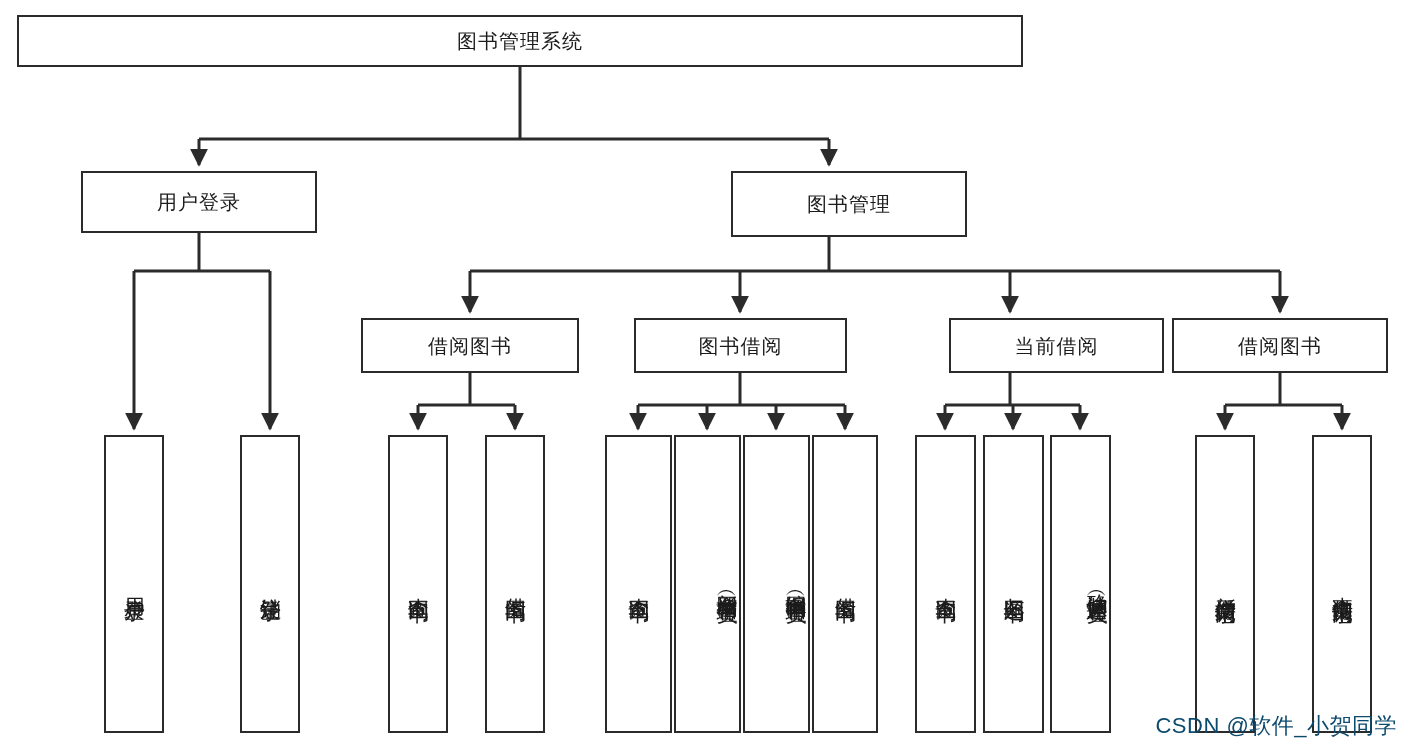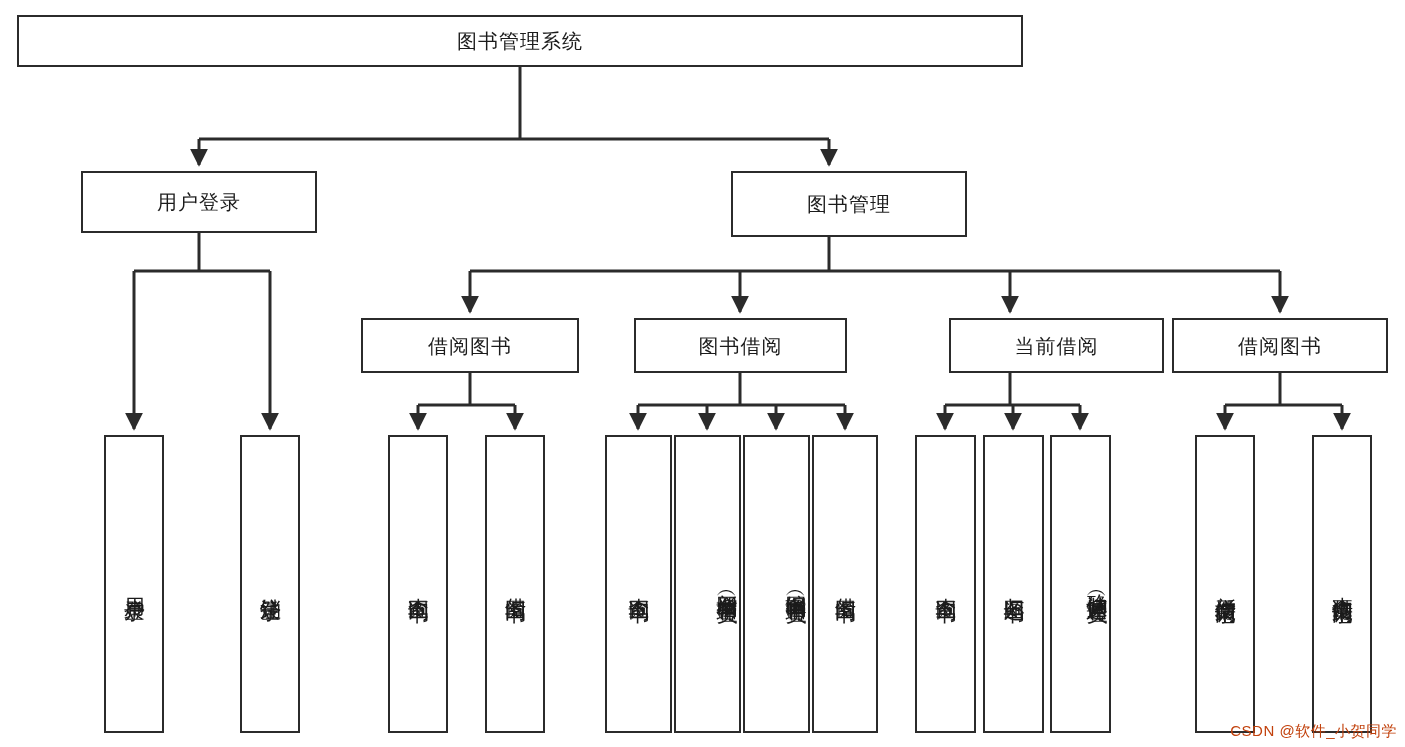--- a/index.html
+++ b/index.html
@@ -57,22 +57,22 @@
   }
   .node.vert .lbl {
     writing-mode: vertical-rl;
     text-orientation: upright;
     white-space: nowrap;
   }
   #watermark {
     position: absolute;
     right: 8px;
     bottom: 6px;
-    font-size: 15px;
-    color: #c2410c;
+    font-size: 22px;
+    color: #0c4a6e;
     letter-spacing: 0.5px;
     z-index: 3;
     white-space: nowrap;
   }
 </style>
 </head>
 <body>
 
 <div id="canvas">
 

